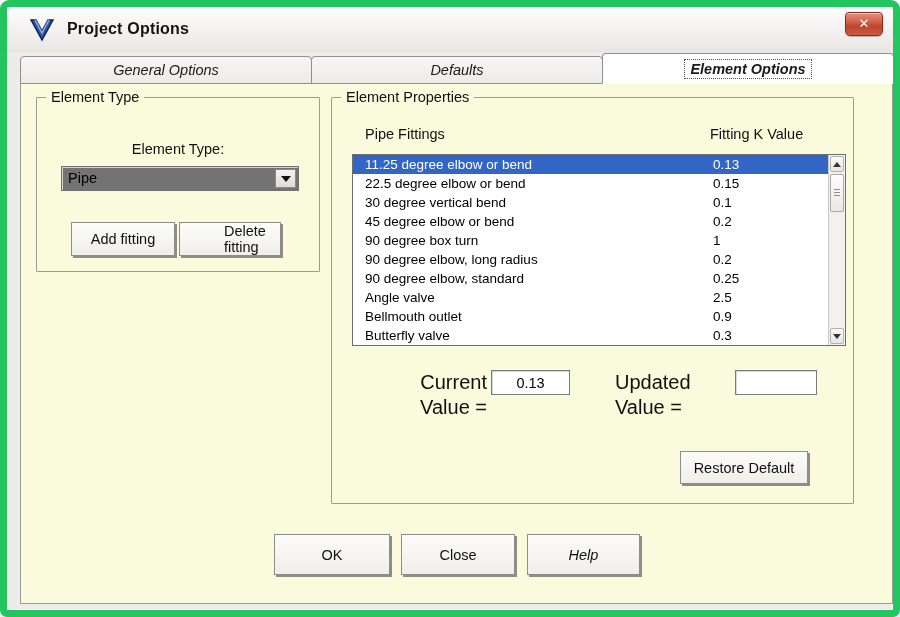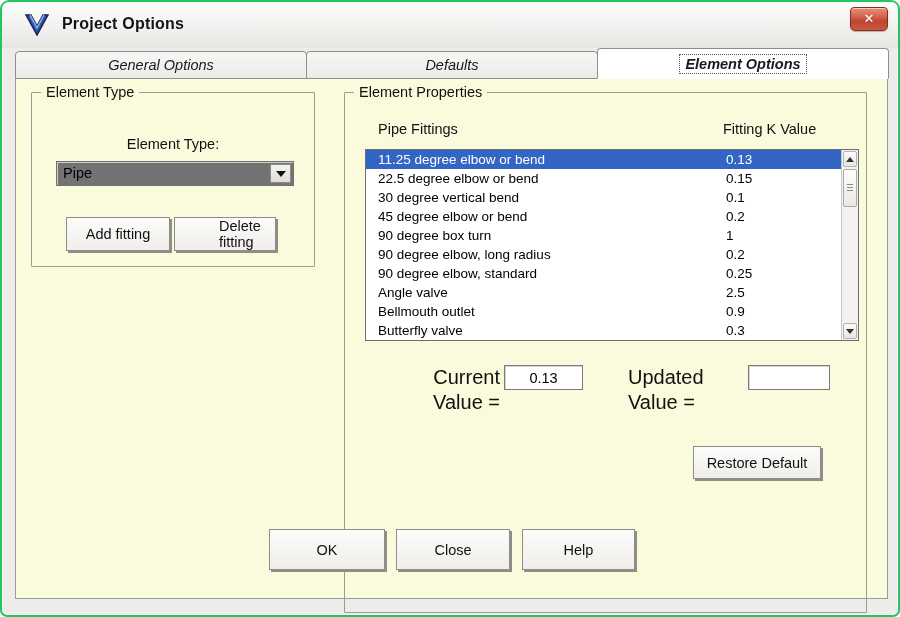--- a/index.html
+++ b/index.html
@@ -4,21 +4,21 @@
 <style>
   :root{
     --selection:#3365C4;
     --content-bg:#FAFADC;
     --close-red:#C94F3D;
   }
   *{box-sizing:border-box;margin:0;padding:0;}
   html,body{width:900px;height:617px;background:#ffffff;font-family:"Liberation Sans","DejaVu Sans",sans-serif;}
   .window{
     position:absolute;left:0;top:0;width:900px;height:617px;
-    border:2px solid #22c55e;border-radius:9px 9px 7px 7px;
+    border:7px solid #22c55e;border-radius:9px 9px 7px 7px;
     background:#ECECEA;overflow:hidden;
     box-shadow:inset 0 0 0 1px #fbfbfb;
   }
   
   .titlebar{
     position:absolute;left:0;top:0;right:0;height:46px;
     background:linear-gradient(#FDFDFD,#F2F1EF 55%,#E7E6E3);
   }
   .app-logo{position:absolute;left:22px;top:11px;width:26px;height:24px;}
   .title-text{
@@ -85,21 +85,21 @@
     background:linear-gradient(#FCFCFB,#EFEEEA);
     border:1px solid #8E8D8A;
     box-shadow:2px 2px 0 #8f8d86;
     font-size:14.5px;color:#111;
     display:flex;align-items:center;justify-content:center;
     cursor:default;
   }
   .btn-add{left:34px;top:124px;width:104px;height:34px;}
   .btn-delete{left:142px;top:124px;width:102px;height:34px;padding-left:44px;}
   
-  .g-elemprops{left:328px;top:13px;width:523px;height:521px;}
+  .g-elemprops{left:310px;top:13px;width:523px;height:407px;}
   .col-header{position:absolute;top:28px;font-size:14.5px;color:#111;}
   .col-h1{left:33px;}
   .col-h2{left:378px;}
   .listbox{
     position:absolute;left:20px;top:56px;width:494px;height:192px;
     background:#fff;border:1px solid #6e6e6e;overflow:hidden;
   }
   .lrow{
     position:relative;height:19px;line-height:19px;font-size:13.5px;color:#000;
     padding-left:12px;white-space:nowrap;
@@ -137,21 +137,21 @@
     font-family:"Liberation Sans","DejaVu Sans",sans-serif;
     font-size:14.5px;color:#000;text-align:center;
   }
   .inp-current{left:159px;width:79px;}
   .inp-updated{left:403px;width:82px;}
   .btn-apply{left:348px;top:318px;width:128px;height:33px;}
   .btn-restore{left:348px;top:353px;width:128px;height:33px;}
   
   .btn-ok{left:253px;top:450px;width:116px;height:41px;}
   .btn-close{left:380px;top:450px;width:114px;height:41px;}
-  .btn-help{left:506px;top:450px;width:113px;height:41px;}
+  .btn-help{left:506px;top:450px;width:113px;height:41px;font-style:italic;}
 </style>
 </head>
 <body>
 
 <div class="window">
 
   <div class="titlebar">
     <svg class="app-logo" viewBox="0 0 26 24">
       <path d="M2 2 L13 22 L24 2 L19 2 L13 13 L7 2 Z" fill="#2B4FA8" stroke="#15224D" stroke-width="1.4"></path>
       <path d="M6 2 L13 15 L20 2" fill="none" stroke="#7FA8E8" stroke-width="1.6"></path>

